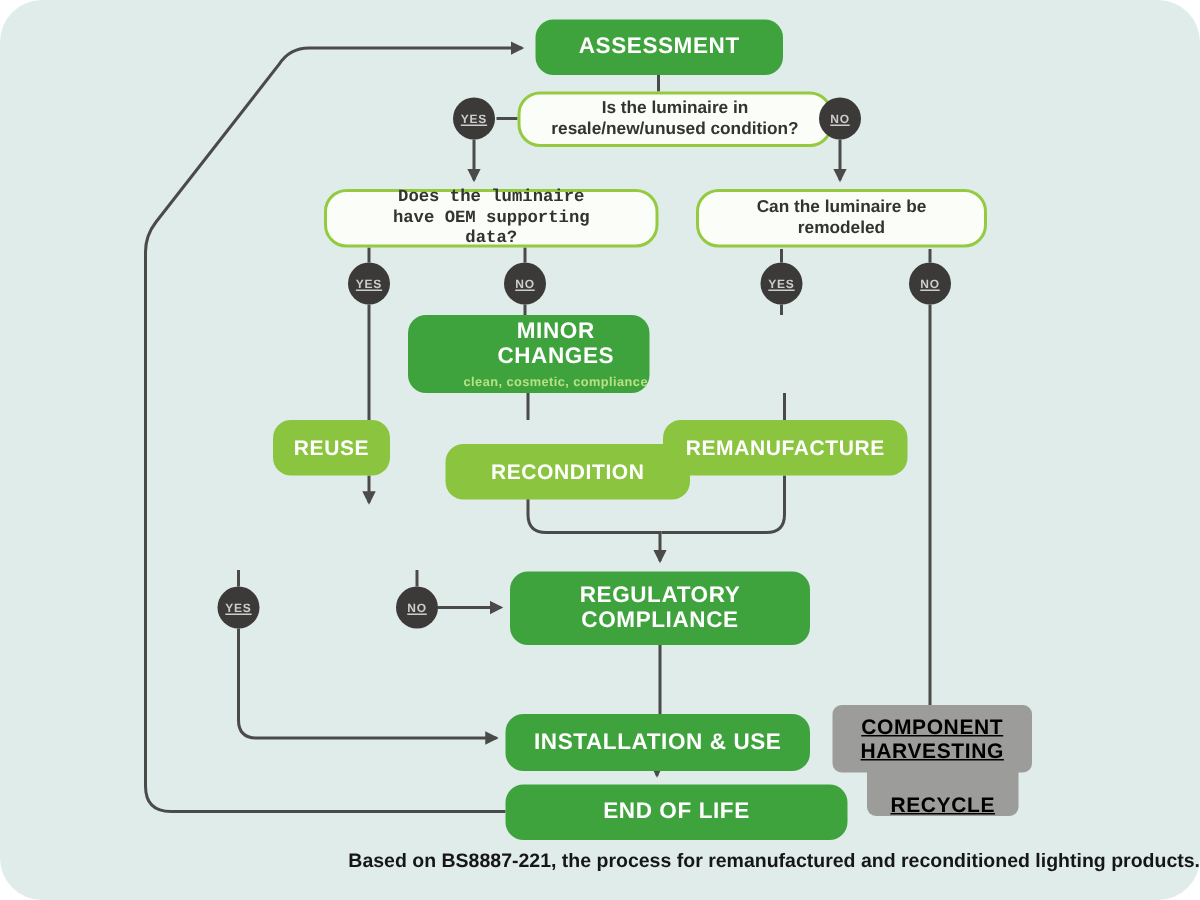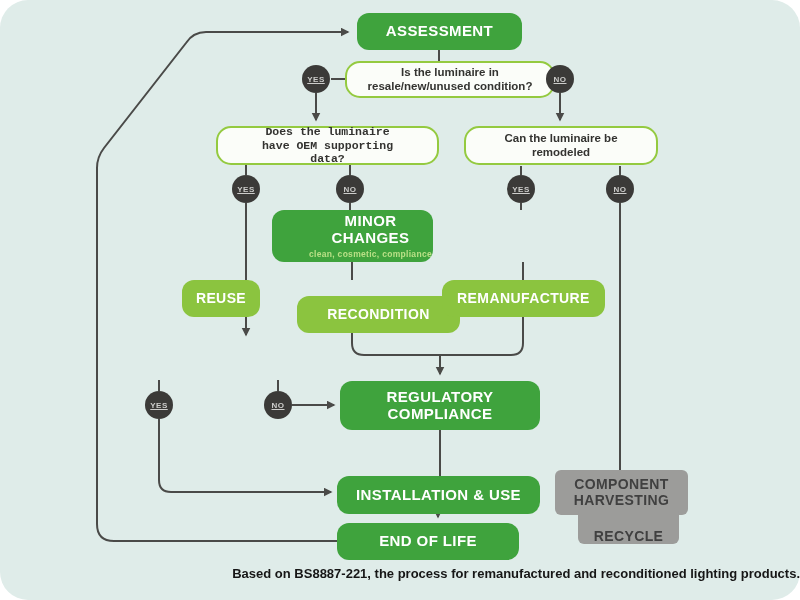--- a/index.html
+++ b/index.html
@@ -5,21 +5,21 @@
   * { margin: 0; padding: 0; box-sizing: border-box; }
   html, body { width: 800px; height: 600px; background: #ffffff; font-family: "Liberation Sans", "DejaVu Sans", sans-serif; }
   .stage { position: relative; width: 800px; height: 600px; background: #ffffff; overflow: hidden; }
   .panel { position: absolute; inset: 0; background: #dfece9; border-radius: 28px; }
   svg.wires { position: absolute; left: 0; top: 0; width: 800px; height: 600px; }
 
   .node { position: absolute; display: flex; flex-direction: column; align-items: center; justify-content: center; text-align: center; }
 
   .box-green { background: #3fa33d; border-radius: 12px; color: #ffffff; font-weight: bold; }
   .box-light { background: #8bc43f; border-radius: 12px; color: #ffffff; font-weight: bold; text-align: center; }
-  .box-gray  { background: #9c9c9a; border-radius: 6px; color: #404040; font-weight: bold; }
+  .box-gray  { background: #9c9c9a; border-radius: 6px; color: #000000; font-weight: bold; text-decoration: underline; }
   .box-q { background: #fbfdf9; border: 2px solid #94ca40; border-radius: 15px; color: #333330; font-weight: 600; }
 
   .t-lg { font-size: 15px; letter-spacing: 0.4px; line-height: 1.1; }
   .t-md { font-size: 14px; letter-spacing: 0.4px; line-height: 1.1; }
   .t-q  { font-size: 11.5px; line-height: 1.2; }
   .sub  { font-size: 8.5px; font-weight: 600; color: #b9e086; letter-spacing: 0.3px; margin-top: 3px; }
 
   .badge { position: absolute; width: 28px; height: 28px; border-radius: 50%; background: #3b3a38;
            display: flex; align-items: center; justify-content: center;
            color: #cdcdcb; font-size: 8px; font-weight: bold; letter-spacing: 0.5px; text-decoration: underline; }
@@ -105,21 +105,21 @@
 
 
   <div class="node box-green t-lg" style="left:340px; top:381px; width:200px; height:49px;">
     <span style="max-width:140px;">REGULATORY COMPLIANCE</span>
   </div>
 
   <div class="node box-green t-lg" style="left:337px; top:476px; width:203px; height:38px;">
     <span>INSTALLATION &amp; USE</span>
   </div>
 
-  <div class="node box-green t-lg" style="left:337px; top:523px; width:182px; height:37px;">
+  <div class="node box-green t-lg" style="left:337px; top:523px; width:228px; height:37px;">
     <span>END OF LIFE</span>
   </div>
 
   <div class="node box-gray t-md" style="left:555px; top:470px; width:133px; height:45px;">
     <span style="max-width:110px;">COMPONENT HARVESTING</span>
   </div>
 
   <div class="node box-gray t-md" style="left:578px; top:508px; width:101px; height:36px;justify-content:flex-end;">
     <span>RECYCLE</span>
   </div>

